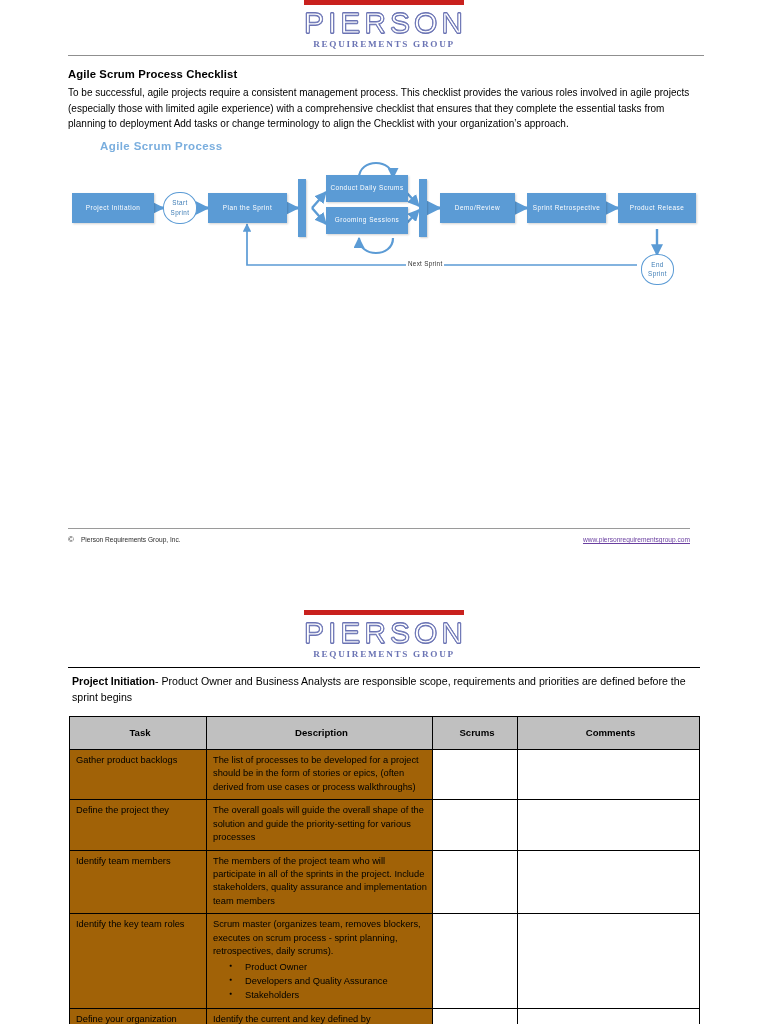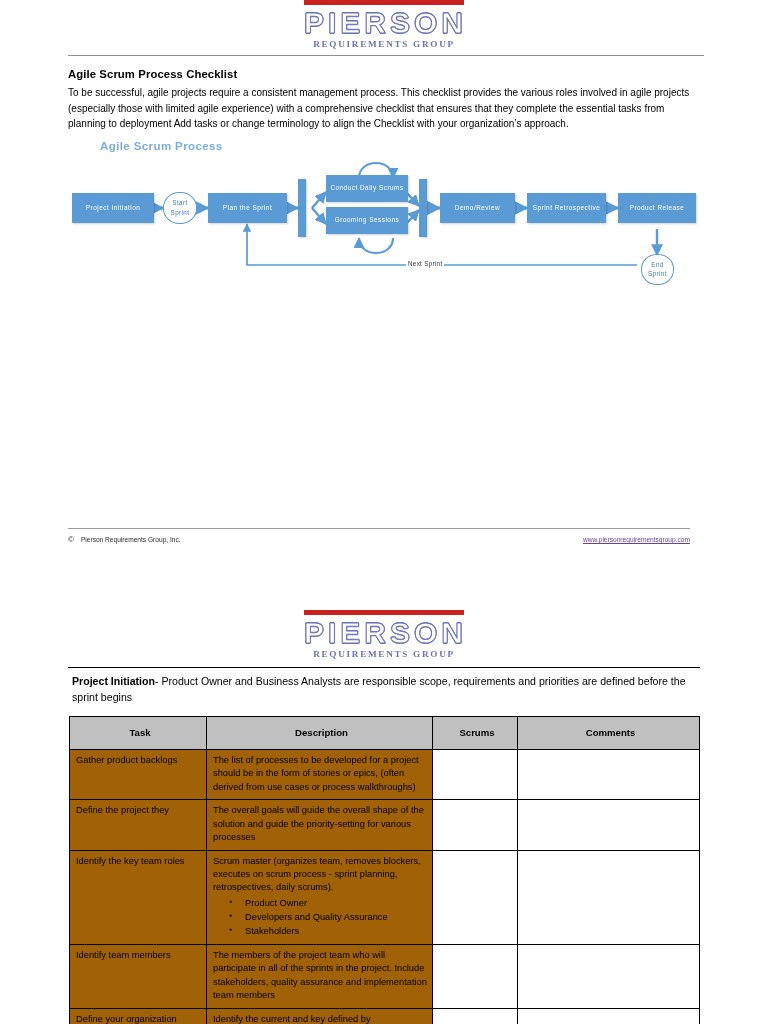--- a/index.html
+++ b/index.html
@@ -13,21 +13,21 @@
   .page1{width:768px;height:556px;}
   .gap{width:768px;height:54px;background:#ffffff;}
   .page2{width:768px;height:414px;}
 
   
   .logo-wrap{display:flex;justify-content:center;}
   .logo{width:160px;}
   .logo .redbar{height:5px;background:#c9211e;width:100%;margin-bottom:3px;}
   .logo .word{
     font-family:"Liberation Sans", sans-serif;
-    font-size:30px;letter-spacing:4px;font-weight:700;
+    font-size:30px;letter-spacing:4px;font-weight:400;
     color:#ffffff;
     -webkit-text-stroke:0.9px #6b74b4;
     line-height:1.0;
     text-shadow:
       -0.7px 0 #6b74b4, 0.7px 0 #6b74b4,
       0 -0.7px #6b74b4, 0 0.7px #6b74b4;
   }
   .logo .sub{
     font-size:9.2px;letter-spacing:1.7px;color:#6b74b4;
     text-align:center;font-weight:700;margin-top:1px;font-family:Liberation Serif, serif;
@@ -244,39 +244,39 @@
         <td class="blank"></td>
         <td class="blank"></td>
       </tr>
       <tr>
         <td class="task">Define the project they</td>
         <td class="desc">The overall goals will guide the overall shape of the solution and guide the priority-setting for various processes</td>
         <td class="blank"></td>
         <td class="blank"></td>
       </tr>
       <tr>
+        <td class="task">Identify team members</td>
+        <td class="desc">The members of the project team who will participate in all of the sprints in the project. Include stakeholders, quality assurance and implementation team members</td>
+        <td class="blank"></td>
+        <td class="blank"></td>
+      </tr>
+      <tr>
         <td class="task">Identify the key team roles</td>
         <td class="desc">
           <span>Scrum master (organizes team, removes blockers, executes on scrum process - sprint planning, retrospectives, daily scrums).</span>
           <ul class="bl">
             <li>Product Owner</li>
             <li>Developers and Quality Assurance</li>
             <li>Stakeholders</li>
           </ul>
         </td>
         <td class="blank"></td>
         <td class="blank"></td>
       </tr>
       <tr>
-        <td class="task">Identify team members</td>
-        <td class="desc">The members of the project team who will participate in all of the sprints in the project. Include stakeholders, quality assurance and implementation team members</td>
-        <td class="blank"></td>
-        <td class="blank"></td>
-      </tr>
-      <tr>
         <td class="task">Define your organization</td>
         <td class="desc">Identify the current and key defined by</td>
         <td class="blank"></td>
         <td class="blank"></td>
       </tr>
     </tbody>
   </table>
 </div>
 
 </body></html>

